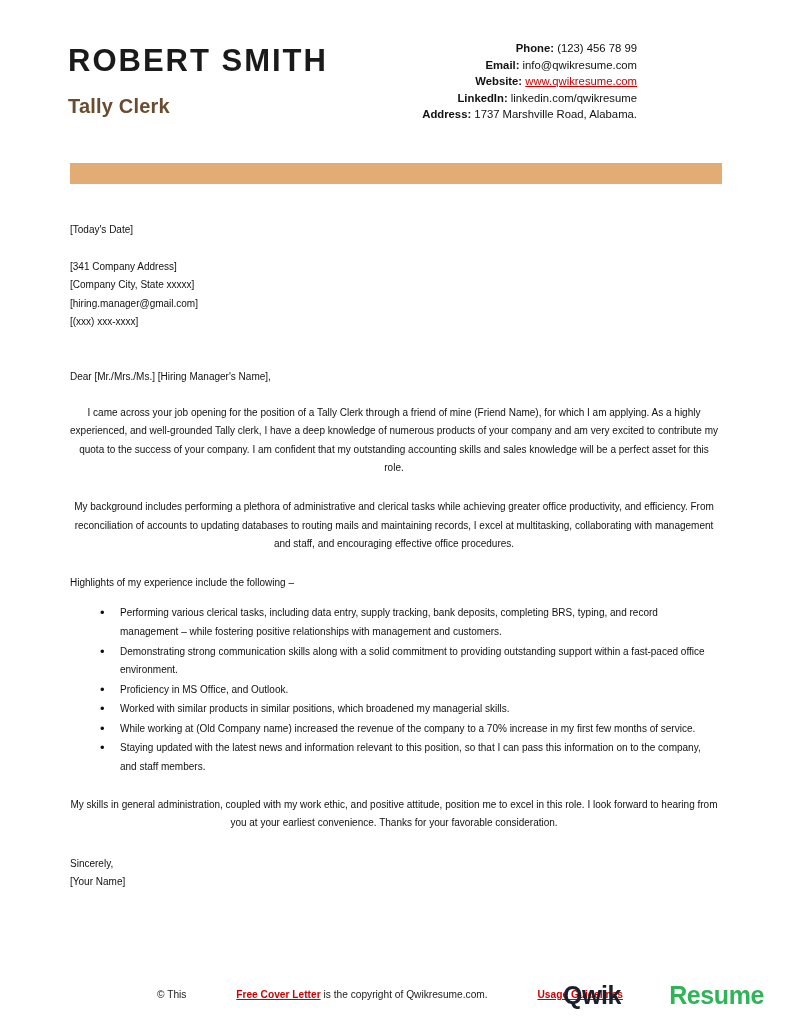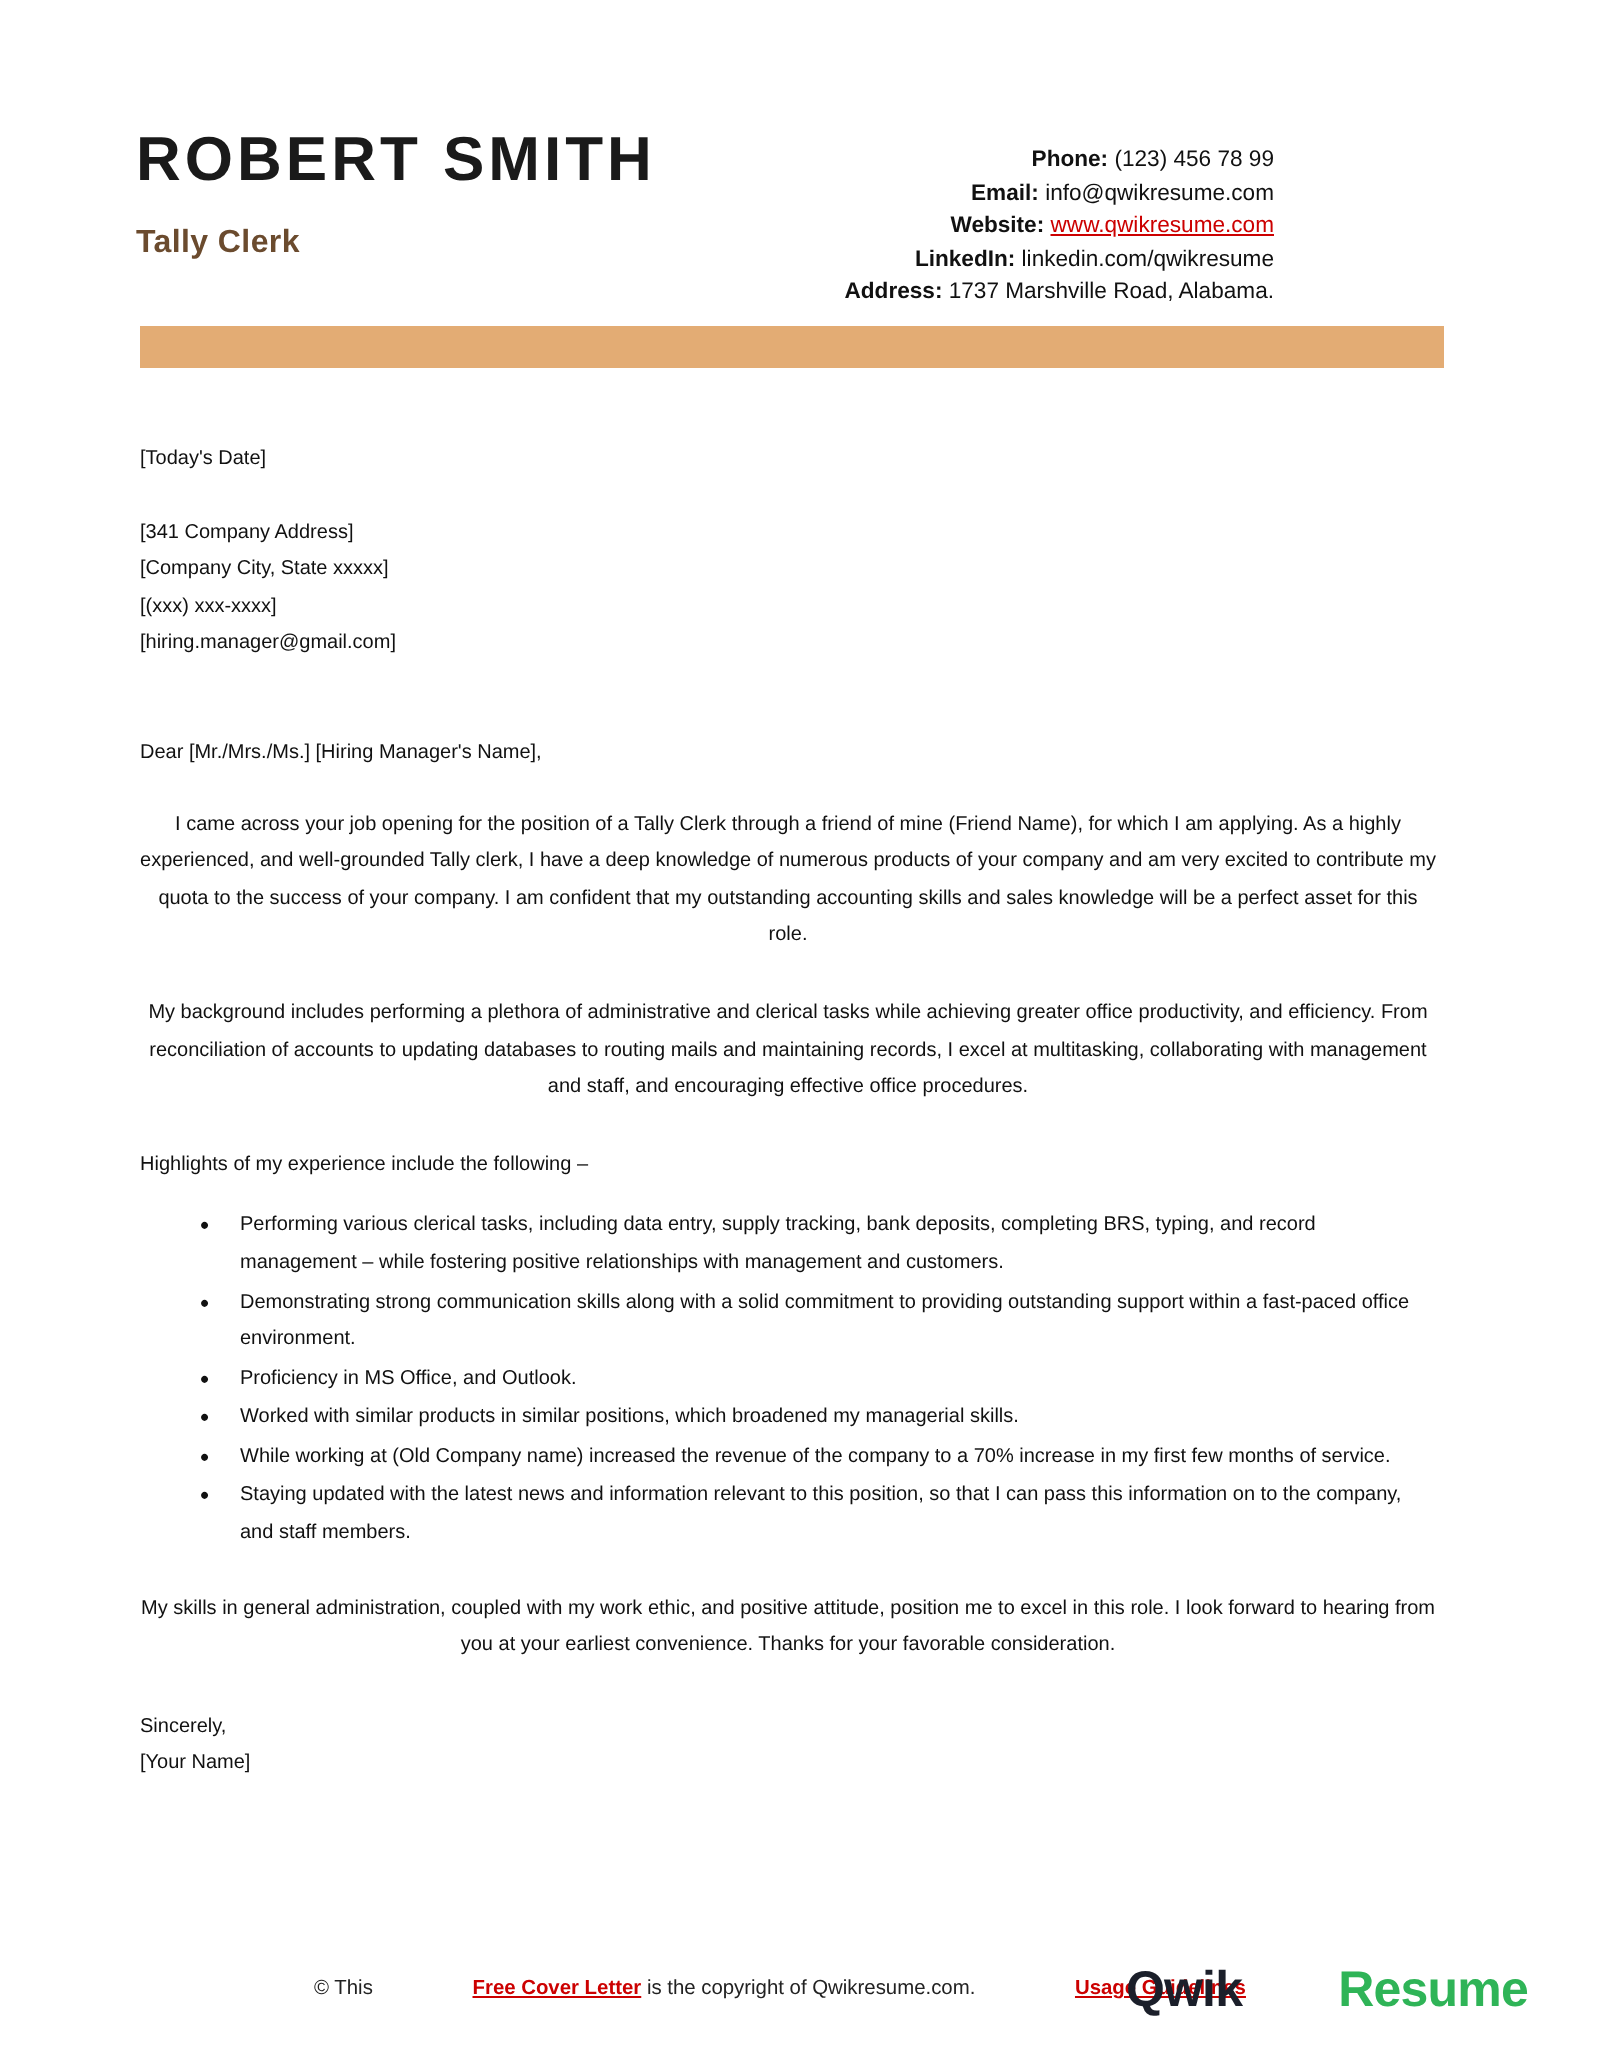--- a/index.html
+++ b/index.html
@@ -39,36 +39,35 @@
   }
   .applicant-name {
     font-size: 31px;
     font-weight: bold;
     letter-spacing: 2.0px;
     color: #1a1a1a;
     line-height: 1.18;
     white-space: nowrap;
   }
   .applicant-title {
-    font-size: 16px;
+    font-size: 20px;
     font-weight: bold;
     color: #6b4b2e;
     letter-spacing: 0.2px;
     margin-top: 14px;
     line-height: 1.2;
   }
 
   .contact-block {
     text-align: right;
     font-size: 11.3px;
     line-height: 16.6px;
     color: #111111;
     padding-top: 6px;
     white-space: nowrap;
-    margin-top: 32px;
   }
   .contact-row .label {
     font-weight: bold;
   }
   .contact-row .value { }
   .contact-row .value.link {
     color: #cc0000;
     text-decoration: underline;
   }
 
@@ -216,22 +215,22 @@
 
   <div class="accent-bar"></div>
 
   <div class="body-content">
 
     <div class="date-line">[Today's Date]</div>
 
     <div class="recipient-block">
       <div>[341 Company Address]</div>
       <div>[Company City, State xxxxx]</div>
+      <div>[hiring.manager@gmail.com]</div>
       <div>[(xxx) xxx-xxxx]</div>
-      <div>[hiring.manager@gmail.com]</div>
     </div>
 
     <div class="salutation">Dear [Mr./Mrs./Ms.] [Hiring Manager's Name],</div>
 
     <p class="para">I came across your job opening for the position of a Tally Clerk through a friend of mine (Friend Name), for which I am applying. As a highly experienced, and well-grounded Tally clerk, I have a deep knowledge of numerous products of your company and am very excited to contribute my quota to the success of your company. I am confident that my outstanding accounting skills and sales knowledge will be a perfect asset for this role.</p>
 
     <p class="para">My background includes performing a plethora of administrative and clerical tasks while achieving greater office productivity, and efficiency. From reconciliation of accounts to updating databases to routing mails and maintaining records, I excel at multitasking, collaborating with management and staff, and encouraging effective office procedures.</p>
 
     <div class="highlights-lead">Highlights of my experience include the following –</div>
 

